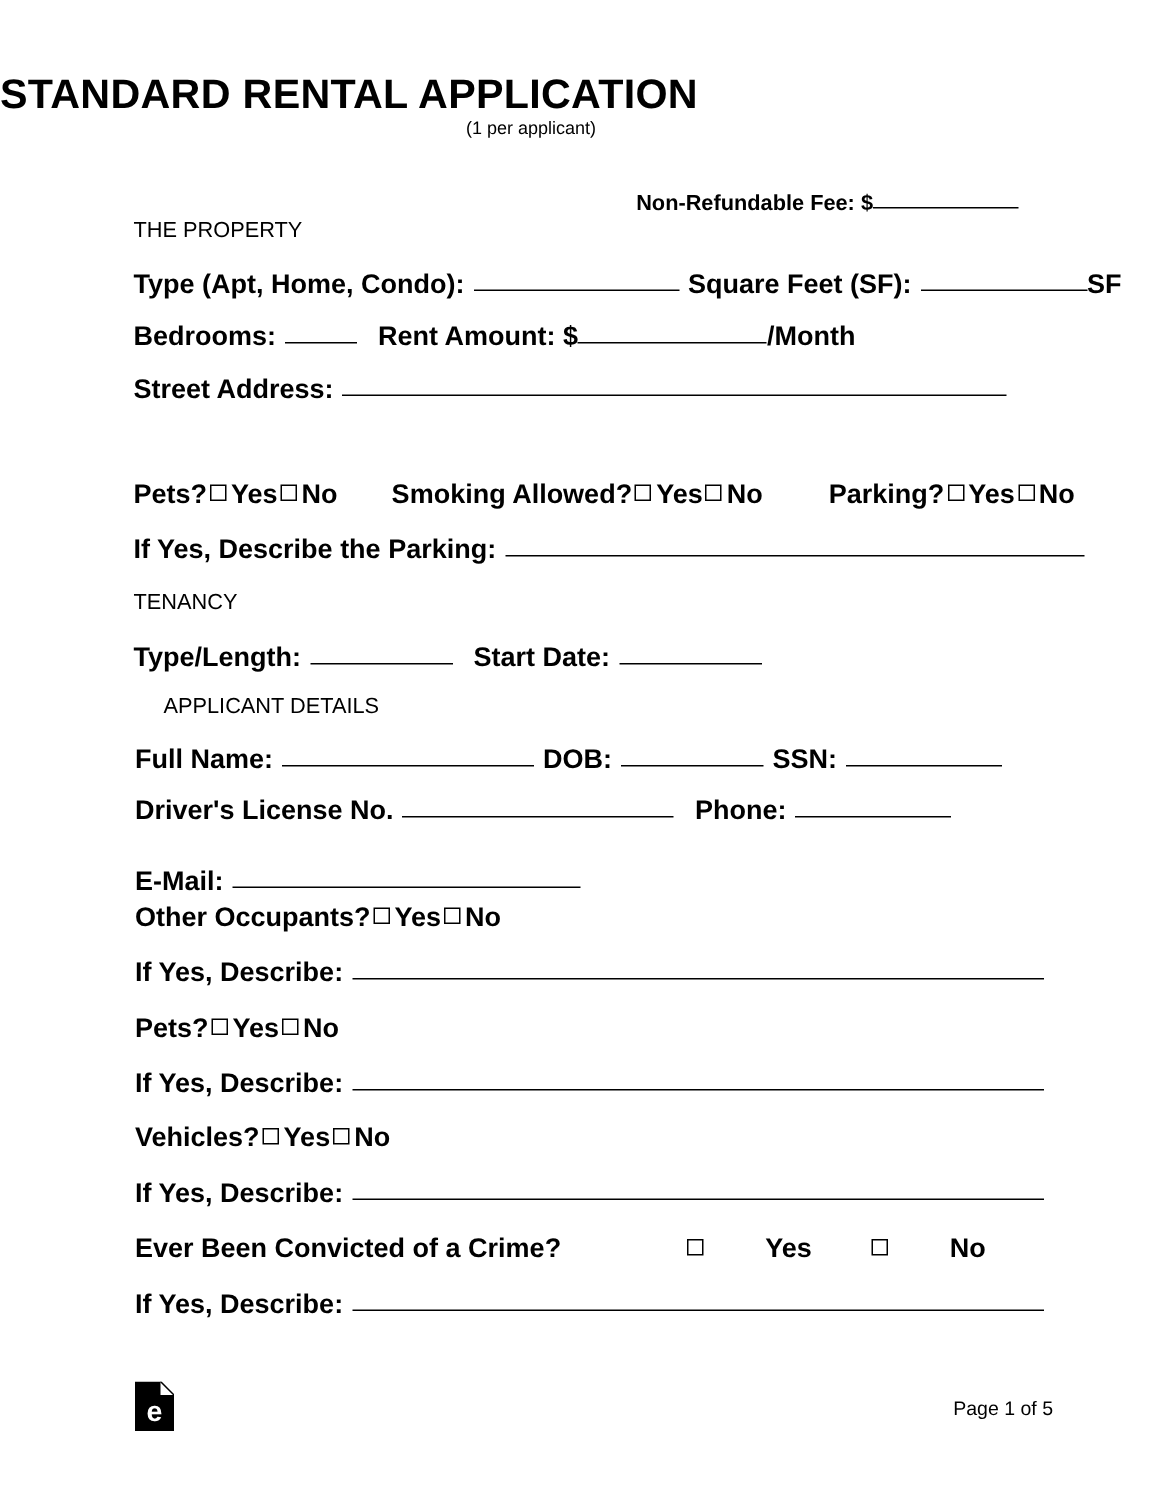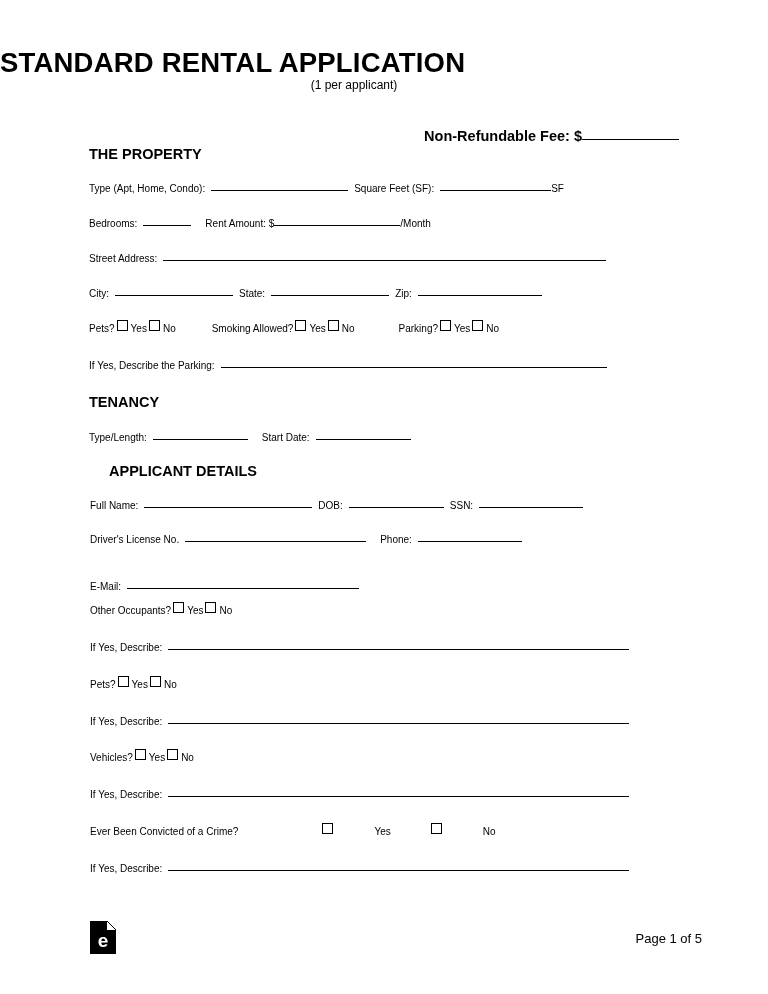--- a/index.html
+++ b/index.html
@@ -54,30 +54,31 @@
     text-align: right;
     font-size: 14.5px;
     font-weight: bold;
     white-space: nowrap;
   }
 
   
   .row {
     position: absolute;
     left: 89px;
-    font-size: 10px;
+    font-size: 18px;
     line-height: 18px;
     white-space: nowrap;
     display: flex;
     align-items: baseline;
+    font-weight: bold;
   }
   .row.indent { left: 90px; }
 
   .section-head {
-    font-weight: bold;
+    font-weight: normal;
     font-size: 14.5px;
   }
 
   
   .rule {
     display: inline-block;
     border-bottom: 1.6px solid #000;
     height: 0;
     vertical-align: baseline;
     position: relative;
@@ -152,33 +153,20 @@
     <span class="rule" style="width:126px;"></span>
     <span>/Month</span>
   </div>
 
   <div class="row" style="top:250px;">
     <span>Street Address:</span>
     <span class="gap-sm"></span>
     <span class="rule" style="width:443px;"></span>
   </div>
 
-  <div class="row" style="top:285px;">
-    <span>City:</span>
-    <span class="gap-sm"></span>
-    <span class="rule" style="width:118px;"></span>
-    <span class="gap-sm"></span>
-    <span>State:</span>
-    <span class="gap-sm"></span>
-    <span class="rule" style="width:118px;"></span>
-    <span class="gap-sm"></span>
-    <span>Zip:</span>
-    <span class="gap-sm"></span>
-    <span class="rule" style="width:124px;"></span>
-  </div>
 
   <div class="row" style="top:320px;">
     <span>Pets?</span>
     <span class="cb"></span>
     <span>Yes</span>
     <span class="cb"></span>
     <span>No</span>
 
     <span class="gap-lg"></span>
 

